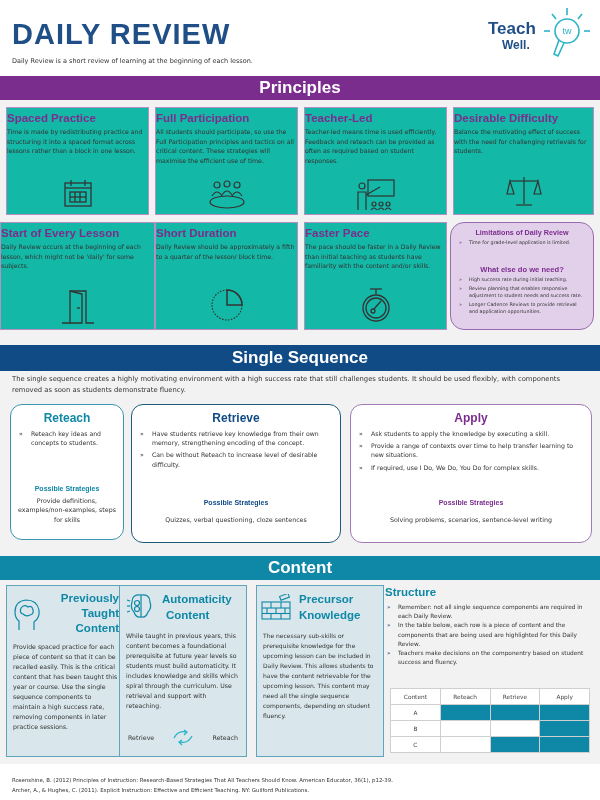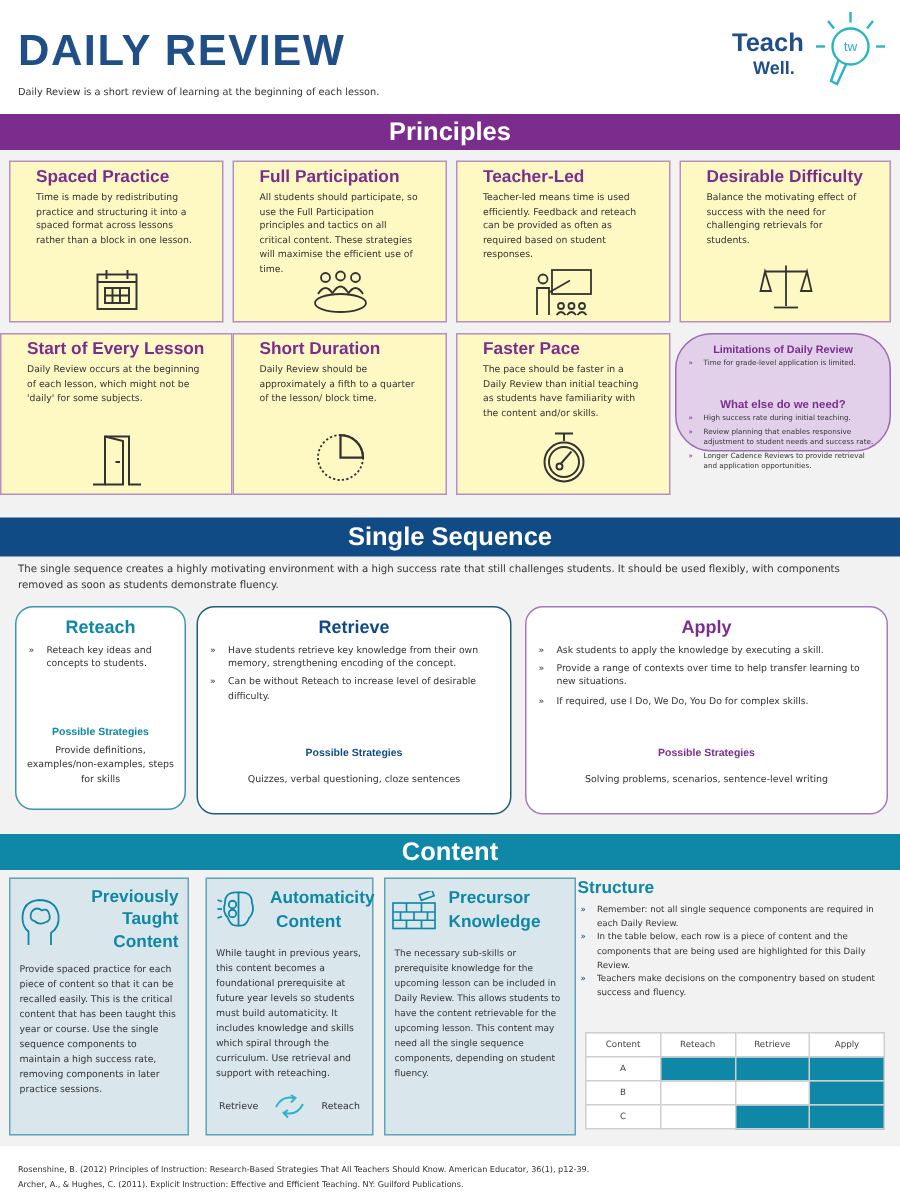--- a/index.html
+++ b/index.html
@@ -8,25 +8,25 @@
 .title{position:absolute;left:12px;top:18px;font-family:"Liberation Sans",sans-serif;font-weight:700;font-size:29px;color:#1f4f86;letter-spacing:1px}
 .subtitle{position:absolute;left:12px;top:57px;font-size:6.5px;color:#333}
 .logo{position:absolute;left:484px;top:6px;width:108px;height:62px}
 .logo .t1{position:absolute;left:4px;top:14px;font-family:"Liberation Sans",sans-serif;font-weight:700;font-size:17px;color:#1f4f86;line-height:17px}
 .logo .t2{position:absolute;left:18px;top:31px;font-family:"Liberation Sans",sans-serif;font-weight:700;font-size:12px;color:#1f4f86;line-height:17px}
 .logo svg{position:absolute;left:58px;top:0}
 .banner{position:absolute;left:0;width:600px;color:#fff;text-align:center;font-family:"Liberation Sans",sans-serif;font-weight:700;font-size:17px}
 .purple{background:#7b2d8e}
 .navy{background:#114b85}
 .teal{background:#0f87a6}
-.card{position:absolute;background:#fef9c3;border:1.5px solid #b58fc4;padding:4px 17px}
+.card{position:absolute;background:#14b8a6;border:1.5px solid #b58fc4;padding:4px 0}
 .card h3{font-family:"Liberation Sans",sans-serif;font-weight:700;font-size:11.5px;color:#7b2d8e;margin-bottom:3px}
 .card p{font-size:6.2px;line-height:9.6px;color:#333}
 .card .ico{position:absolute;left:50%;transform:translateX(-50%)}
-.limits{position:absolute;left:450px;top:222px;width:144px;height:79px;background:#e2d0ea;border:1.5px solid #9b6bb0;border-radius:24px;padding:5px 8px}
+.limits{position:absolute;left:450px;top:222px;width:144px;height:108px;background:#e2d0ea;border:1.5px solid #9b6bb0;border-radius:14px;padding:5px 8px}
 .limits h4{font-family:"Liberation Sans",sans-serif;font-weight:700;font-size:7.2px;color:#7b2d8e;text-align:center;margin-bottom:2px}
 .limits ul{list-style:none}
 .limits li{font-size:4.8px;line-height:7.4px;padding-left:10px;position:relative;margin-bottom:1px;color:#333}
 .limits li::before{content:"»";position:absolute;left:0;color:#7b2d8e}
 .intro{position:absolute;left:12px;top:374px;width:580px;font-size:6.8px;line-height:11px;color:#333}
 .seq{position:absolute;background:#fff;border-radius:12px;border:1.5px solid #1e6b86;padding:6px 8px}
 .seq h3{font-family:"Liberation Sans",sans-serif;font-weight:700;font-size:12px;text-align:center;margin-bottom:4px}
 .seq ul{list-style:none}
 .seq li{font-size:6.2px;line-height:9.2px;padding-left:12px;position:relative;margin-bottom:3px;color:#333}
 .seq li::before{content:"»";position:absolute;left:0}
@@ -224,21 +224,21 @@
       </g>
   </svg>
   <h3 style="margin-left:36px;text-align:right;line-height:15px">
     <span>Previously</span><br>
     <span>Taught</span><br>
     <span>Content</span>
   </h3>
   <p style="margin-top:6px">Provide spaced practice for each piece of content so that it can be recalled easily. This is the critical content that has been taught this year or course. Use the single sequence components to maintain a high success rate, removing components in later practice sessions.</p>
 </div>
 
-<div class="cbox" style="left:137px;top:585px;width:112px;height:172px">
+<div class="cbox" style="left:119px;top:585px;width:128px;height:172px">
   <svg style="position:absolute;left:6px;top:6px" width="30" height="28" viewBox="0 0 30 28">
     <g stroke="#0f87a6" stroke-width="1.2" fill="none">
         <path d="M15 3 Q6 2 6 10 Q4 16 8 20 Q10 26 15 25 Z"></path>
         <path d="M15 3 Q24 2 24 10 Q26 16 22 20 Q20 26 15 25"></path>
         <circle cx="11" cy="11" r="2.5"></circle>
         <circle cx="11" cy="17" r="2.5"></circle>
         <line x1="1" y1="8" x2="4" y2="9"></line>
         <line x1="1" y1="14" x2="4" y2="14"></line>
         <line x1="1" y1="20" x2="4" y2="19"></line>
       </g>

